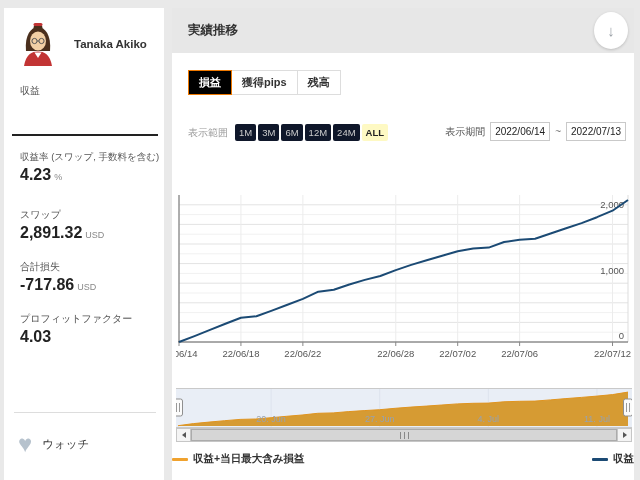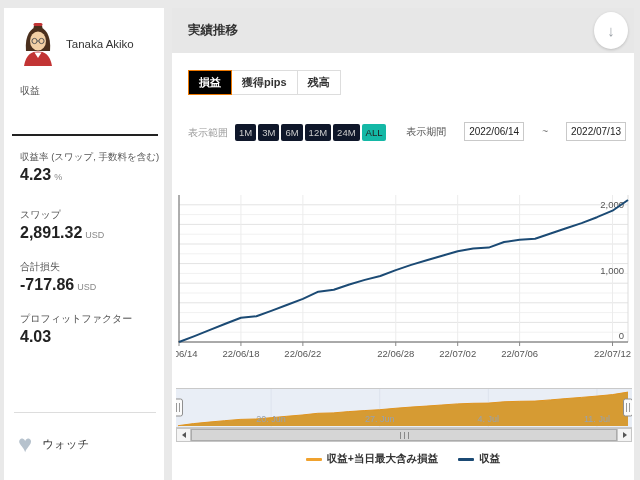--- a/index.html
+++ b/index.html
@@ -1,21 +1,21 @@
 <!DOCTYPE html>
 <html><head>
 <meta charset="utf-8">
 <style>
   html,body{margin:0;padding:0;}
   body{font-family:"Liberation Sans","DejaVu Sans",sans-serif;}
   .page{position:relative;width:640px;height:480px;background:#e9e9e9;overflow:hidden;}
 
   
   .sidebar{position:absolute;left:4px;top:8px;width:160px;height:472px;background:#fff;}
-  .profile{position:absolute;left:16px;top:14px;display:flex;align-items:center;gap:10px;}
+  .profile{position:absolute;left:16px;top:14px;display:flex;align-items:center;gap:18px;font-weight:bold;}
   .trader-name{font-size:11.5px;color:#333;}
   .stat{position:absolute;left:16px;right:8px;}
   .stat-label{font-size:10px;color:#555;line-height:13px;white-space:nowrap;}
   .stat-value{font-size:16px;color:#222;font-weight:bold;margin-top:3px;}
   .stat-value .unit{font-size:9px;color:#888;font-weight:normal;margin-left:3px;}
   .stat-value.accent{font-size:20px;color:#f07d00;}
   .divider-strong{position:absolute;left:8px;right:6px;top:126px;height:2px;background:#222;}
   .divider-thin{position:absolute;left:10px;right:8px;top:404px;height:1px;background:#ddd;}
   .watch{position:absolute;left:14px;top:424px;display:flex;align-items:center;gap:10px;cursor:pointer;}
   .heart{font-size:24px;color:#b6c2cd;line-height:24px;}
@@ -31,22 +31,22 @@
 
   .tabs{position:absolute;left:16px;top:62px;display:flex;}
   .tab{height:23px;line-height:23px;padding:0 10px;font-size:11px;font-weight:bold;color:#333;
     background:#fff;border:1px solid #ddd;border-left:none;cursor:pointer;}
   .tab:first-child{border-left:1px solid #ddd;}
   .tab.active{background:#000000;border-color:#ee7800;color:#fff;}
 
   .range-row{position:absolute;left:16px;top:116px;display:flex;align-items:center;gap:2px;}
   .range-label{font-size:10px;color:#9a9a9a;margin-right:5px;}
   .range-btn{font-size:9.5px;padding:3px 4px;border-radius:2px;background:#0f172a;color:#ccc;cursor:pointer;}
-  .range-btn.selected{background:#14b8a6;color:#222;font-weight:normal;}
-  .period{position:absolute;right:8px;top:114px;display:flex;align-items:center;gap:18px;justify-content:flex-end;}
+  .range-btn.selected{background:#fef9c3;color:#222;font-weight:bold;}
+  .period{position:absolute;right:8px;top:114px;display:flex;align-items:center;gap:5px;justify-content:flex-end;}
   .period-label{font-size:10px;color:#555;}
   .date-box{width:58px;height:17px;line-height:17px;text-align:center;border:1px solid #c9c9c9;
     font-size:10px;color:#222;background:#fff;cursor:pointer;}
   .period-sep{font-size:10px;color:#777;}
 
   #main-chart{position:absolute;left:4px;top:182px;}
   #navigator{position:absolute;left:4px;top:380px;}
   svg text{font-family:"Liberation Sans","DejaVu Sans",sans-serif;}
   .axis-label{font-size:9.5px;fill:#555;}
   .nav-label{font-size:9px;fill:#97a2b0;}
@@ -54,21 +54,21 @@
   .scrollbar{position:absolute;left:4px;top:420px;width:456px;height:14px;display:flex;align-items:stretch;}
   .sb-arrow{width:13px;background:#f4f4f4;border:1px solid #c6c6c6;display:flex;align-items:center;justify-content:center;cursor:pointer;}
   .tri-left{width:0;height:0;border-top:3px solid transparent;border-bottom:3px solid transparent;border-right:4px solid #555;}
   .tri-right{width:0;height:0;border-top:3px solid transparent;border-bottom:3px solid transparent;border-left:4px solid #555;}
   .sb-track{flex:1;background:#f1f1f1;border-top:1px solid #c6c6c6;border-bottom:1px solid #c6c6c6;position:relative;}
   .sb-thumb{position:absolute;left:0;right:0;top:0;bottom:0;background:#d6d6d6;border:1px solid #ababab;
     display:flex;align-items:center;justify-content:center;cursor:grab;}
   .sb-grip{width:7px;height:7px;border-left:1px solid #888;border-right:1px solid #888;}
   .sb-grip::before{content:"";display:block;width:1px;height:7px;margin:0 auto;background:#888;}
 
-  .legend{position:absolute;left:0;right:0;top:444px;display:flex;justify-content:center;gap:20px;}
+  .legend{position:absolute;left:0;right:0;top:444px;display:flex;justify-content:space-between;gap:20px;}
   .legend-item{display:flex;align-items:center;gap:5px;}
   .legend-dash{width:16px;height:3px;border-radius:1px;}
   .legend-text{font-size:10.5px;font-weight:bold;color:#333;}
 </style>
 </head>
 <body>
 
 <div class="page">
 
   <aside class="sidebar">

